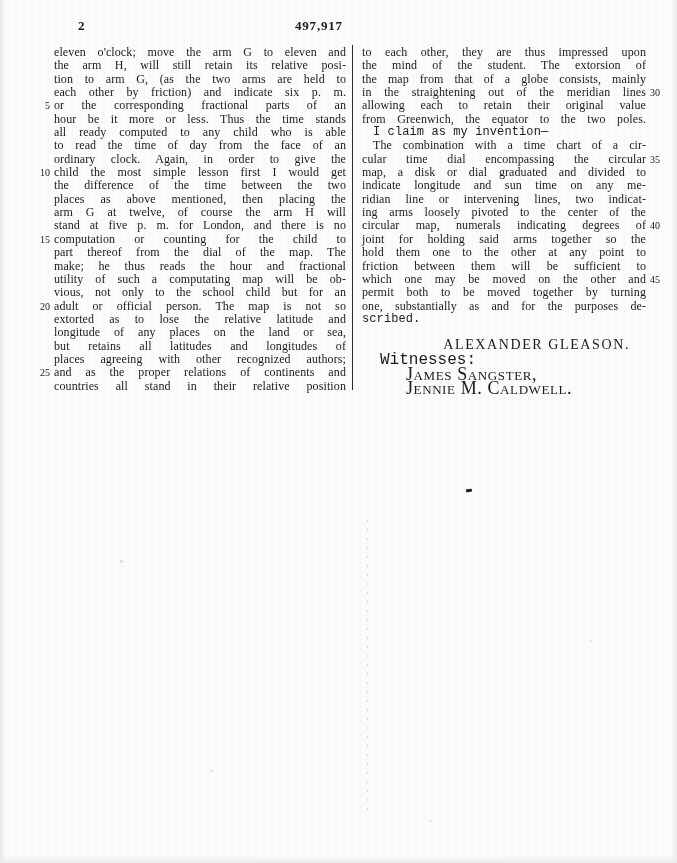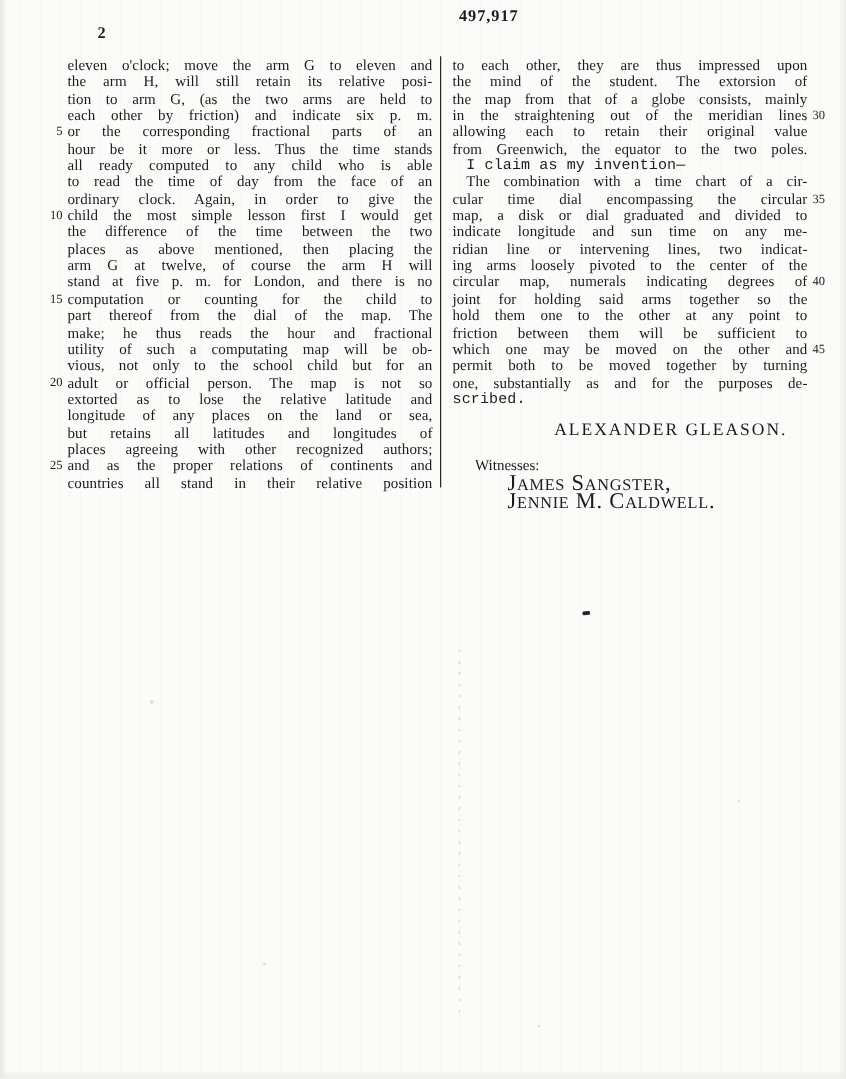--- a/index.html
+++ b/index.html
@@ -18,21 +18,21 @@
   .edge{position:absolute;pointer-events:none;}
   .edge-left{left:0;top:0;bottom:0;width:6px;background:linear-gradient(90deg,#e7e7e6,rgba(231,231,230,0));}
   .edge-right{right:0;top:0;bottom:0;width:6px;background:linear-gradient(270deg,#ebebea,rgba(235,235,234,0));}
   .edge-bottom{left:0;right:0;bottom:0;height:7px;background:linear-gradient(0deg,#ebebea,rgba(235,235,234,0));}
 
   .header-pgnum{
     position:absolute;left:78px;top:18px;
     font-size:13px;font-weight:700;color:#1b1b1b;letter-spacing:.5px;
   }
   .header-patnum{
-    position:absolute;left:295px;top:5px;width:120px;text-align:right;
+    position:absolute;left:295px;top:18px;width:120px;text-align:left;
     font-size:13px;font-weight:700;color:#1b1b1b;letter-spacing:.8px;
   }
 
   .col{position:absolute;top:46px;color:#1b1b1b;font-size:12px;}
   .col-left{left:54px;width:292px;}
   .col-right{left:362px;width:284px;}
 
   .row{position:relative;height:13.35px;line-height:13.35px;}
   .row .txt{
     display:block;white-space:nowrap;
@@ -51,21 +51,21 @@
   .divider{
     position:absolute;left:352px;top:45px;width:1.3px;height:345px;
     background:#2a2a2a;
   }
 
   .sigblock{position:absolute;left:362px;top:337px;width:284px;color:#1b1b1b;}
   .signature{
     font-size:14px;letter-spacing:1.6px;text-align:right;padding-right:16px;
     height:15px;line-height:15px;
   }
-  .witness-head{font-size:12px;padding-left:18px;height:13.8px;line-height:13.8px;margin-top:14px;}
+  .witness-head{font-size:16px;padding-left:18px;height:13.8px;line-height:13.8px;margin-top:2px;font-family:Liberation Mono, monospace;}
   .witness-name{
     font-size:18px;font-variant:small-caps;letter-spacing:.6px;
     padding-left:44px;height:13.8px;line-height:13.8px;
   }
 
   .fold-line{
     position:absolute;left:367px;top:520px;width:1px;height:290px;
     background:repeating-linear-gradient(180deg,#b9b9b7 0 2px,rgba(0,0,0,0) 2px 9px);
     opacity:.55;
   }

